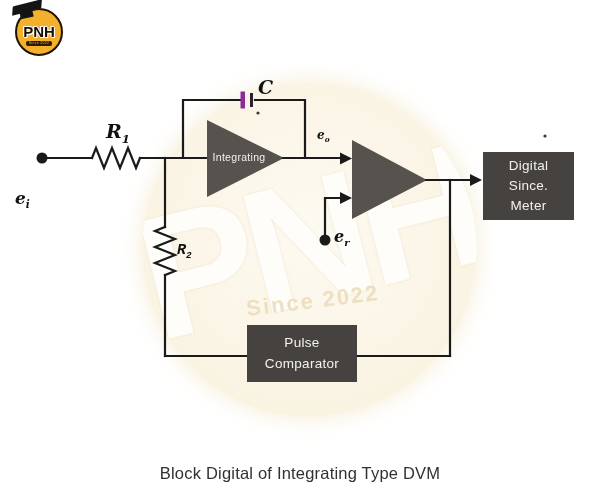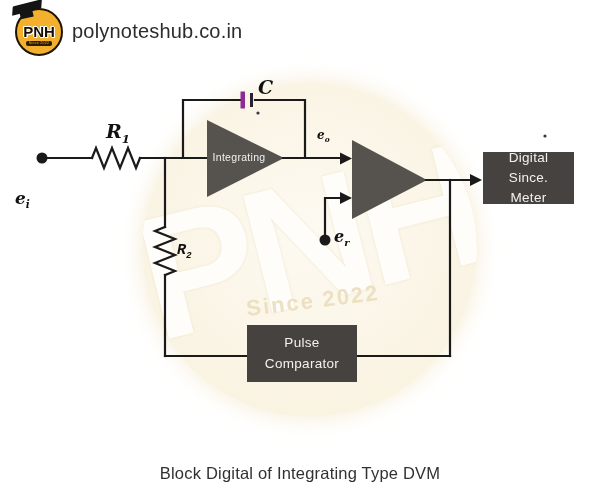--- a/index.html
+++ b/index.html
@@ -77,21 +77,21 @@
     left:207px; top:151px; width:64px; text-align:center;
     font-size:10.5px; color:#f2f0ee; letter-spacing:.3px;
   }
 
   
   .block {
     position:absolute; z-index:2; background:var(--block-fill,#46423f);
     color:#f3f1ef; display:flex; flex-direction:column; align-items:center; justify-content:center;
     font-size:13.5px; line-height:1.5; letter-spacing:.3px;
   }
-  .block-freq-meter { left:483px; top:152px; width:91px; height:52px; }
+  .block-freq-meter { left:483px; top:152px; width:91px; height:68px; }
   .block-pulse-gen  { left:247px; top:325px; width:110px; height:57px; }
 
   
   .caption {
     position:absolute; left:0; right:0; top:464px; z-index:2;
     text-align:center; font-size:16.5px; font-weight:500; color:#313131; letter-spacing:.2px;
   }
 </style>
 </head>
 <body>
@@ -99,21 +99,20 @@
 <div class="screen">
 
   <div class="logo-wrap">
     <div class="logo-circle">
       <span class="logo-monogram">PNH</span>
       <span class="logo-band">Since 2022</span>
     </div>
     <div class="logo-cap"></div>
     <div class="logo-cap-base"></div>
   </div>
-  <div class="brand">polynoteshub.co.in</div>
 
   <div class="wm-circle">
     <span class="wm-monogram">PNH</span>
   </div>
   <div class="wm-tagline">Since 2022</div>
 
   <svg class="wires" width="600" height="450" viewBox="0 0 600 450">
 
     <circle class="node" cx="42" cy="158" r="5.5"></circle>
     <path class="wire" d="M47 158 H92"></path>

